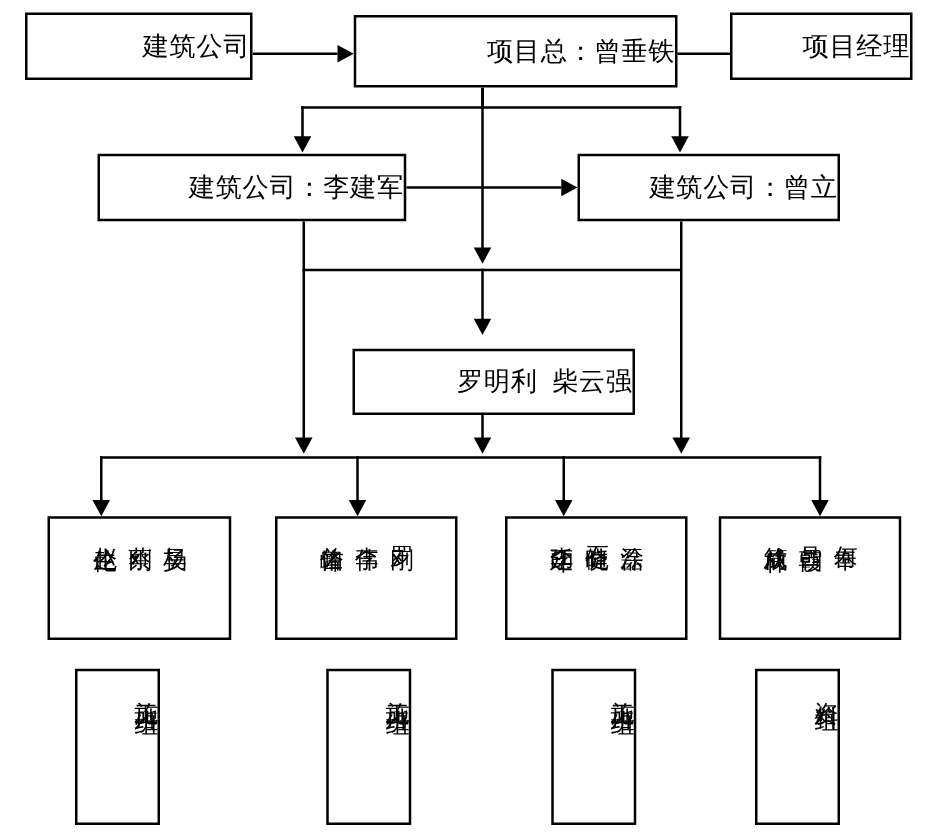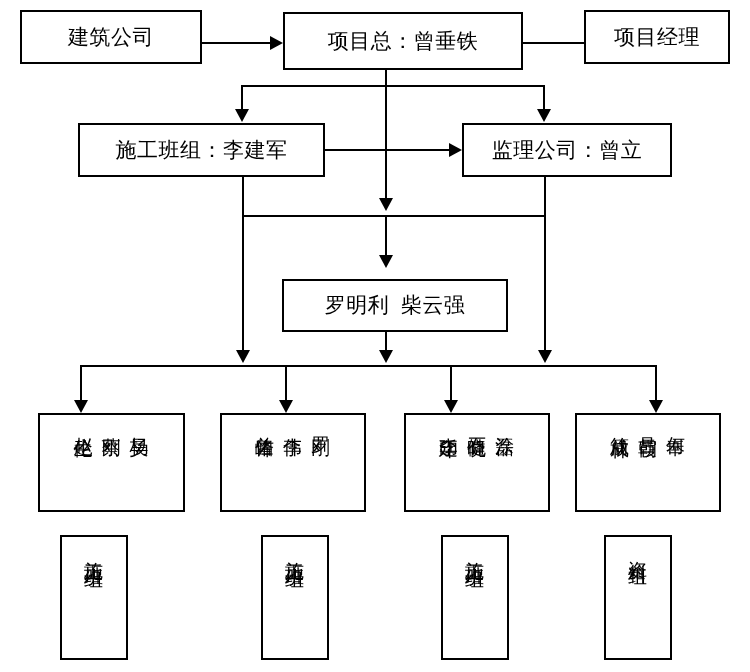--- a/index.html
+++ b/index.html
@@ -18,21 +18,21 @@
     background: #ffffff;
     overflow: hidden;
   }
   .node {
     position: absolute;
     box-sizing: border-box;
     border: 2px solid #000000;
     background: #ffffff;
     display: flex;
     align-items: center;
-    justify-content: center;
+    justify-content: flex-end;
     z-index: 3;
   }
   .node-label {
     font-size: 20px;
     line-height: 1.15;
     white-space: pre;
     letter-spacing: 0.5px;
   }
   
   .node.top-level .node-label { font-size: 21px; }
@@ -103,21 +103,21 @@
 </style>
 </head>
 <body>
 
 <div id="chart-canvas">
 
   <div class="node top-level" style="left:20px; top:10px; width:182px; height:54px;">
     <span class="node-label">建筑公司</span>
   </div>
 
-  <div class="node top-level" style="left:283px; top:12px; width:240px; height:58px;">
+  <div class="node top-level" style="left:283px; top:12px; width:259px; height:58px;">
     <span class="node-label">项目总：曾垂铁</span>
   </div>
 
   <div class="node top-level" style="left:584px; top:10px; width:146px; height:54px;">
     <span class="node-label">项目经理</span>
   </div>
 
   <div class="conn h" style="left:202px; top:42px; width:68px;"></div>
   <div class="arrow right" style="left:270px; top:36px;"></div>
 
@@ -125,25 +125,25 @@
   <div class="arrow left" style="left:509px; top:36px;"></div>
 
   <div class="conn v" style="left:385px; top:70px; height:17px;"></div>
   <div class="conn h" style="left:241px; top:85px; width:304px;"></div>
   <div class="conn v" style="left:241px; top:85px; height:26px;"></div>
   <div class="arrow down" style="left:235px; top:109px;"></div>
   <div class="conn v" style="left:543px; top:85px; height:26px;"></div>
   <div class="arrow down" style="left:537px; top:109px;"></div>
 
   <div class="node top-level" style="left:78px; top:123px; width:247px; height:54px;">
-    <span class="node-label">施工班组：李建军</span>
+    <span class="node-label">建筑公司：李建军</span>
   </div>
 
   <div class="node top-level" style="left:462px; top:123px; width:210px; height:54px;">
-    <span class="node-label">监理公司：曾立</span>
+    <span class="node-label">建筑公司：曾立</span>
   </div>
 
   <div class="conn h" style="left:325px; top:149px; width:124px;"></div>
   <div class="arrow right" style="left:449px; top:143px;"></div>
 
   <div class="conn v" style="left:385px; top:70px; height:132px;"></div>
   <div class="arrow down" style="left:379px; top:198px;"></div>
 
   <div class="conn h" style="left:242px; top:215px; width:303px;"></div>
 

